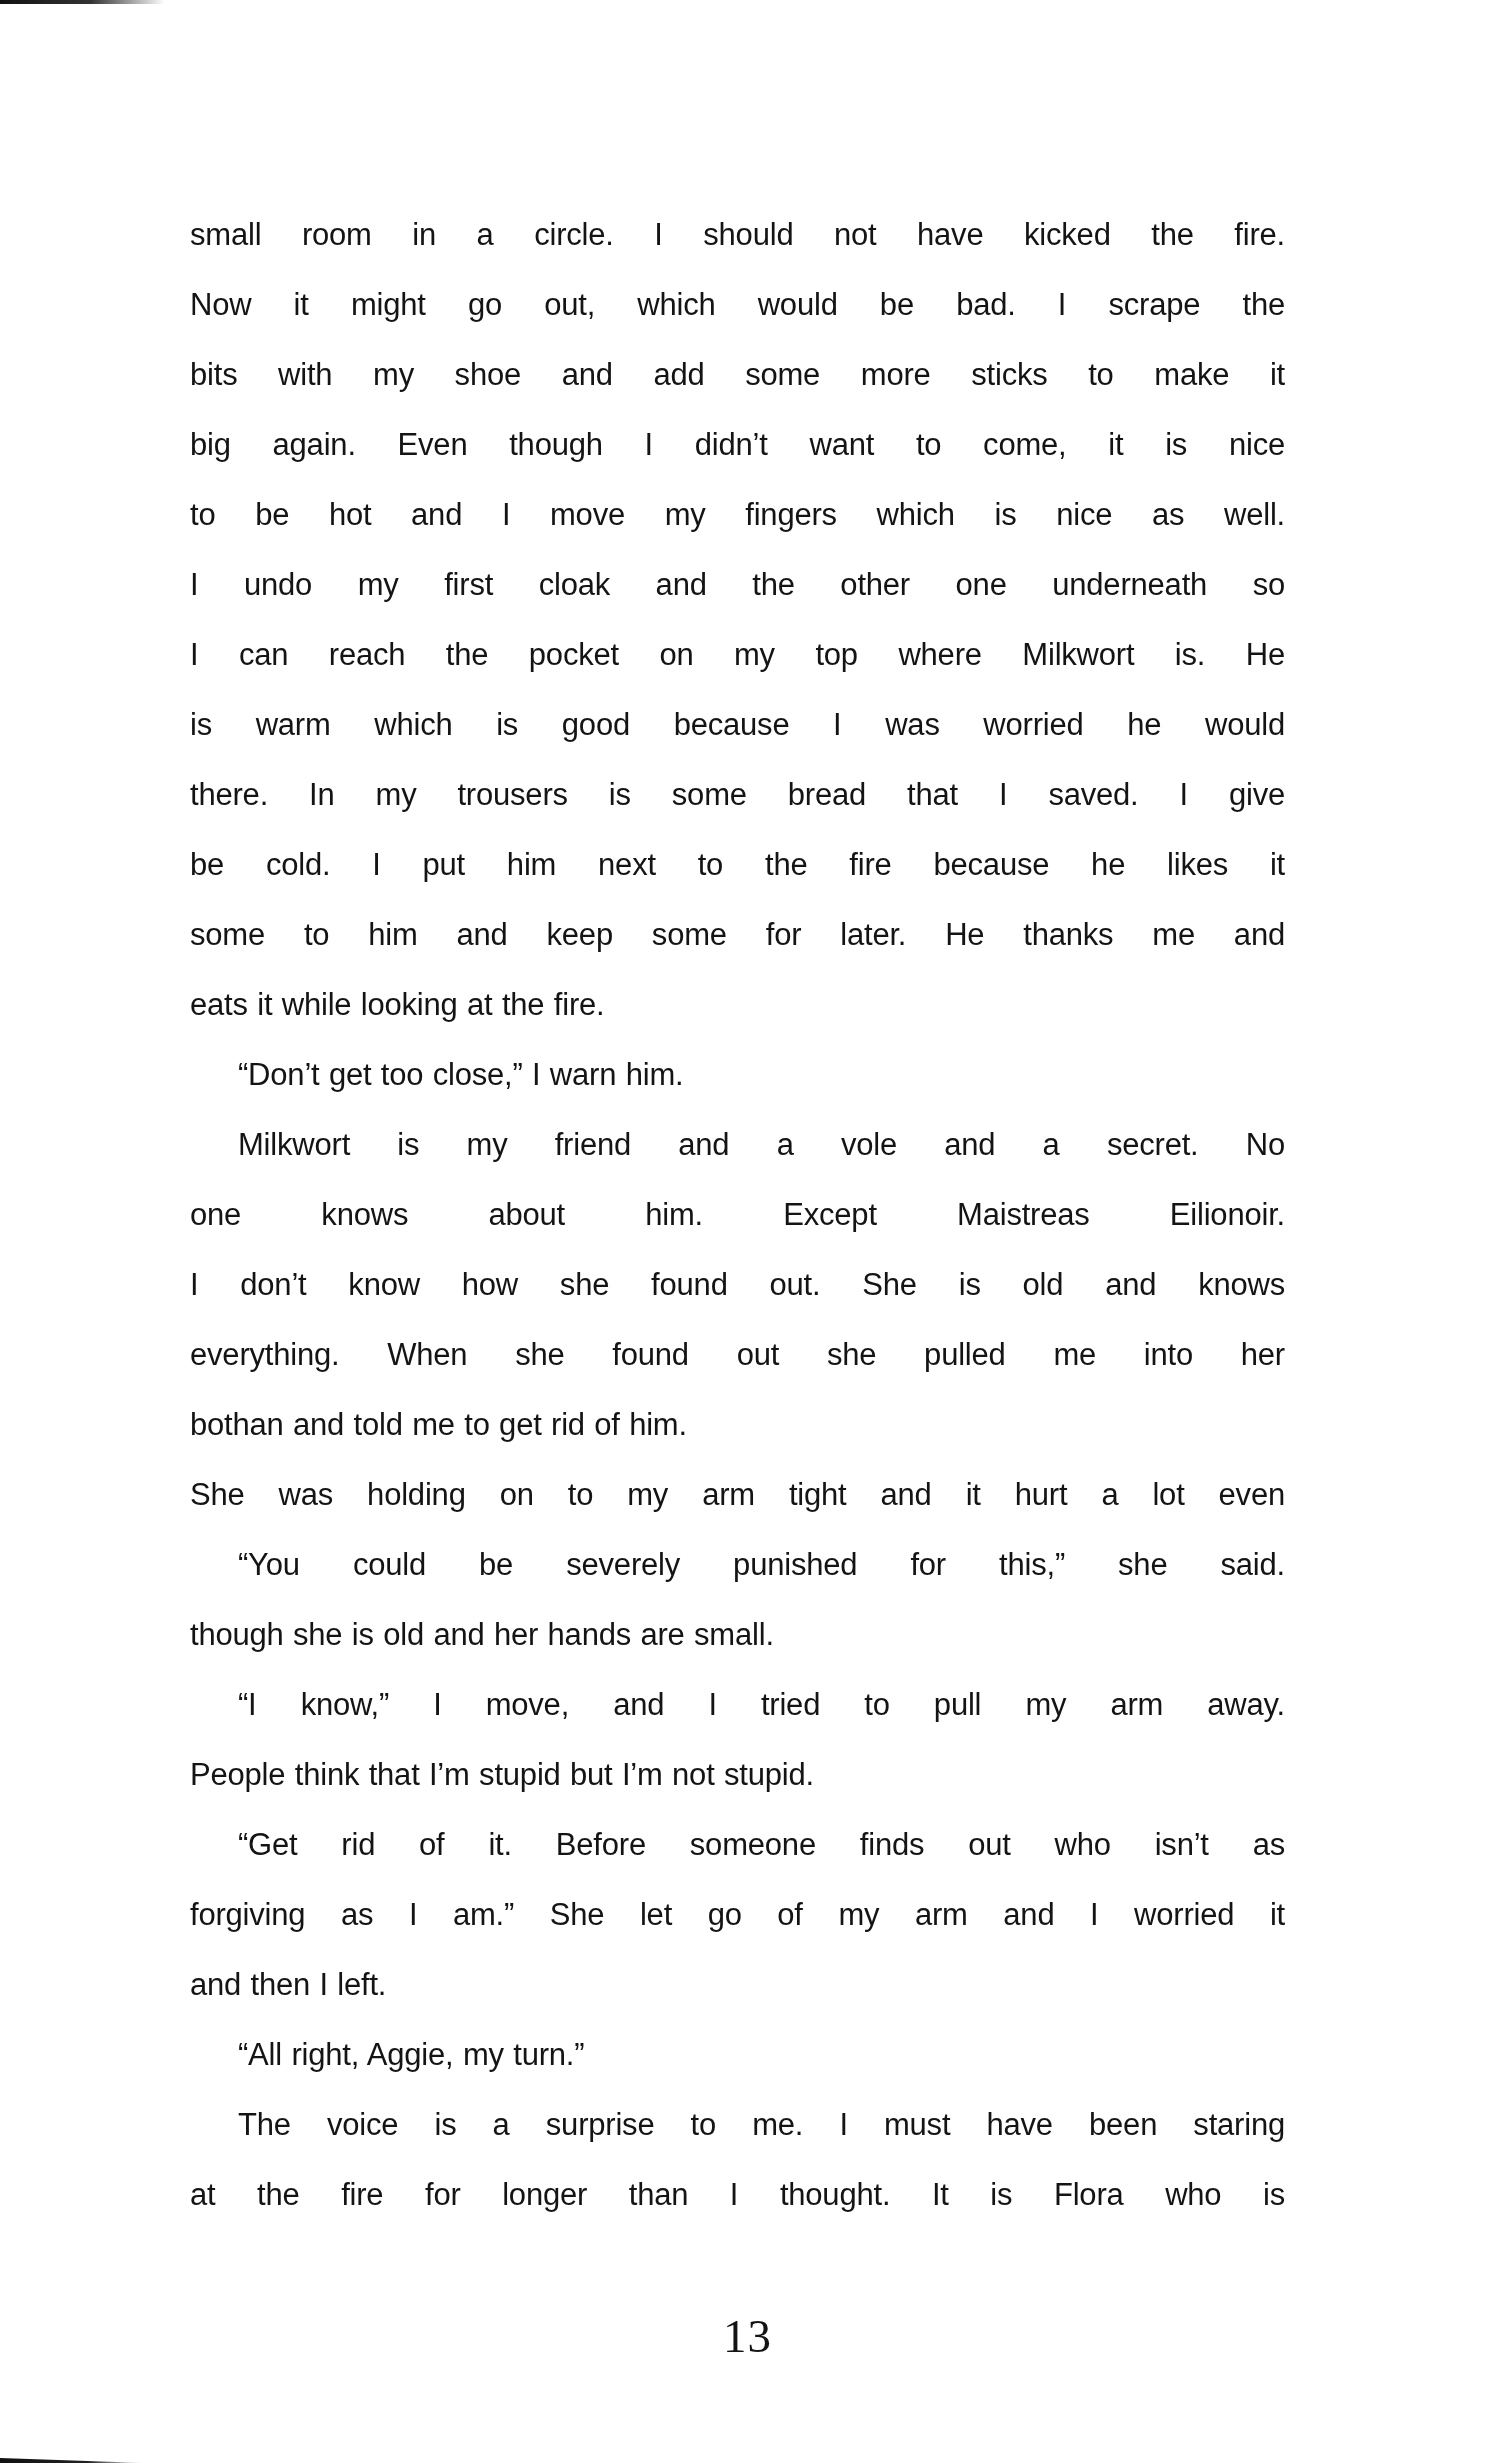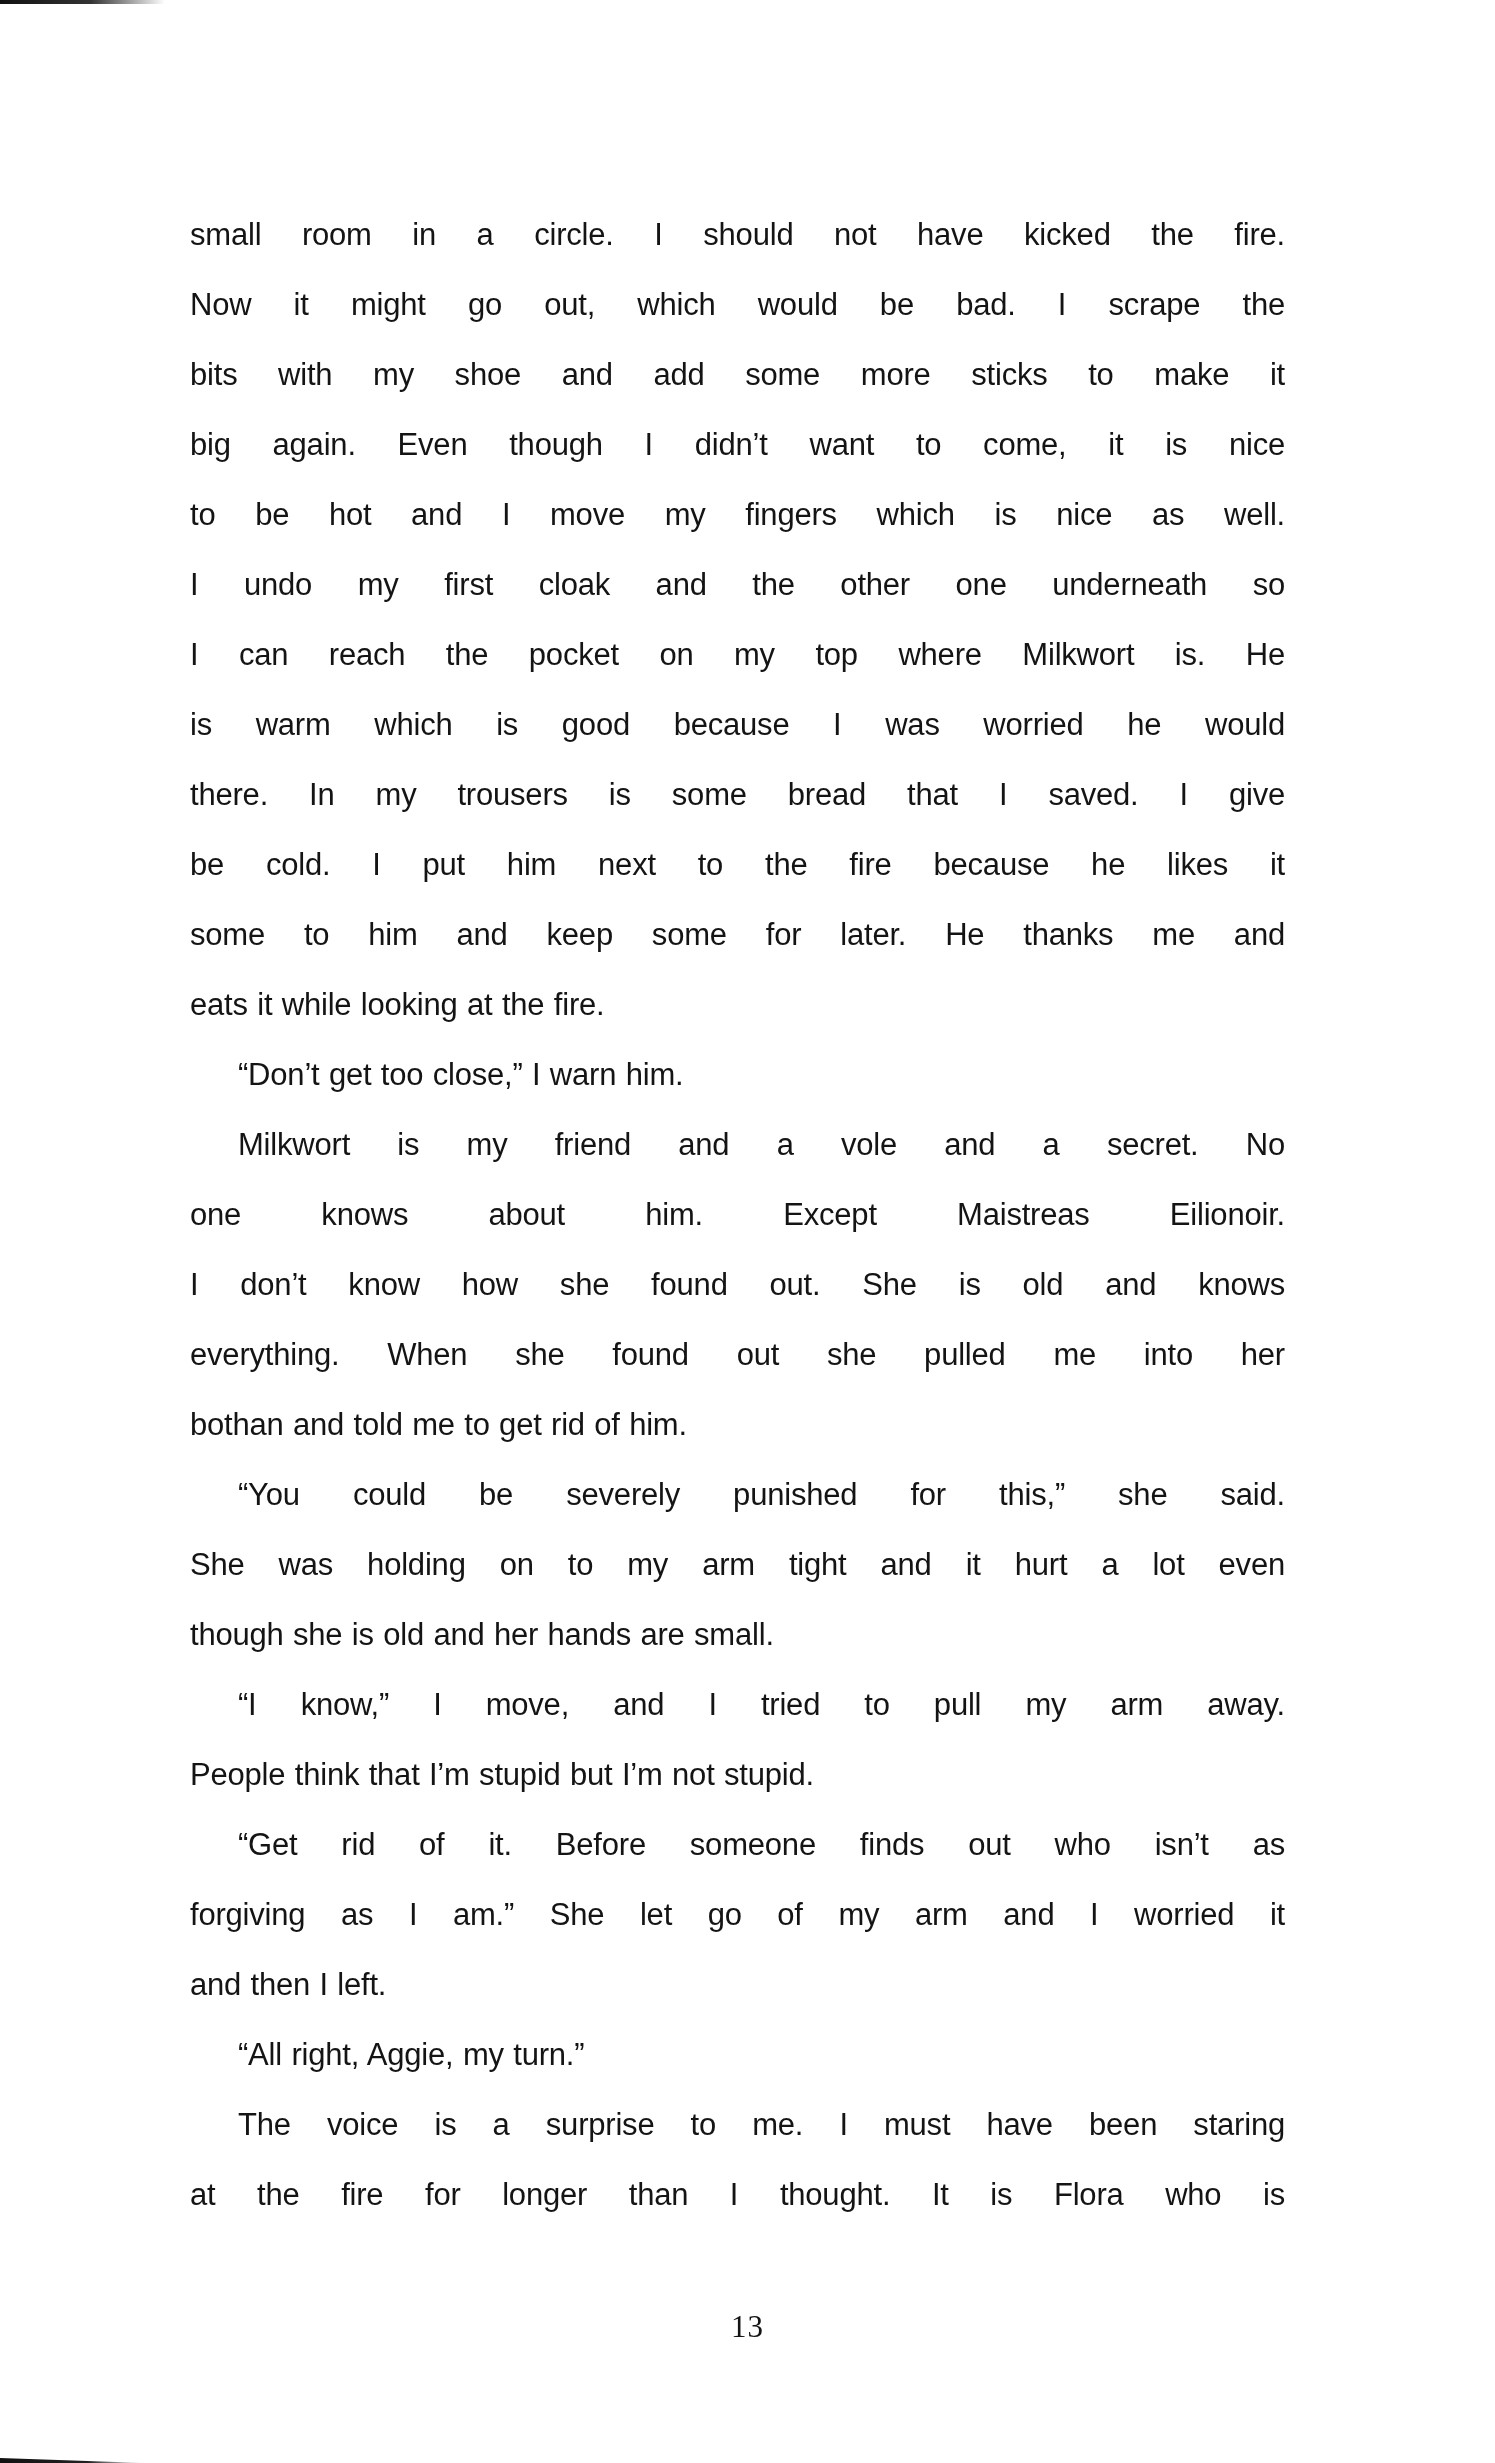--- a/index.html
+++ b/index.html
@@ -59,21 +59,21 @@
       text-align: right;
       text-align-last: left;
     }
     .page-number {
       position: absolute;
       left: 0;
       width: 1495px;
       top: 2309px;
       text-align: center;
       font-family: "Liberation Serif", "DejaVu Serif", serif;
-      font-size: 31px;
+      font-size: 47px;
       color: #141414;
       letter-spacing: 1px;
     }
   </style>
 </head>
 <body>
 
 <div class="scan-edge-top"></div>
 <div class="scan-edge-bottom"></div>
 
@@ -100,22 +100,22 @@
 
   <div>
     <span class="line indent">Milkwort is my friend and a vole and a secret. No</span>
     <span class="line">one knows about him. Except Maistreas Eilionoir.</span>
     <span class="line">I don’t know how she found out. She is old and knows</span>
     <span class="line">everything. When she found out she pulled me into her</span>
     <span class="line last">bothan and told me to get rid of him.</span>
   </div>
 
   <div>
+    <span class="line">She was holding on to my arm tight and it hurt a lot even</span>
     <span class="line indent">“You could be severely punished for this,” she said.</span>
-    <span class="line">She was holding on to my arm tight and it hurt a lot even</span>
     <span class="line last">though she is old and her hands are small.</span>
   </div>
 
   <div>
     <span class="line indent">“I know,” I move, and I tried to pull my arm away.</span>
     <span class="line last">People think that I’m stupid but I’m not stupid.</span>
   </div>
 
   <div>
     <span class="line indent">“Get rid of it. Before someone finds out who isn’t as</span>

